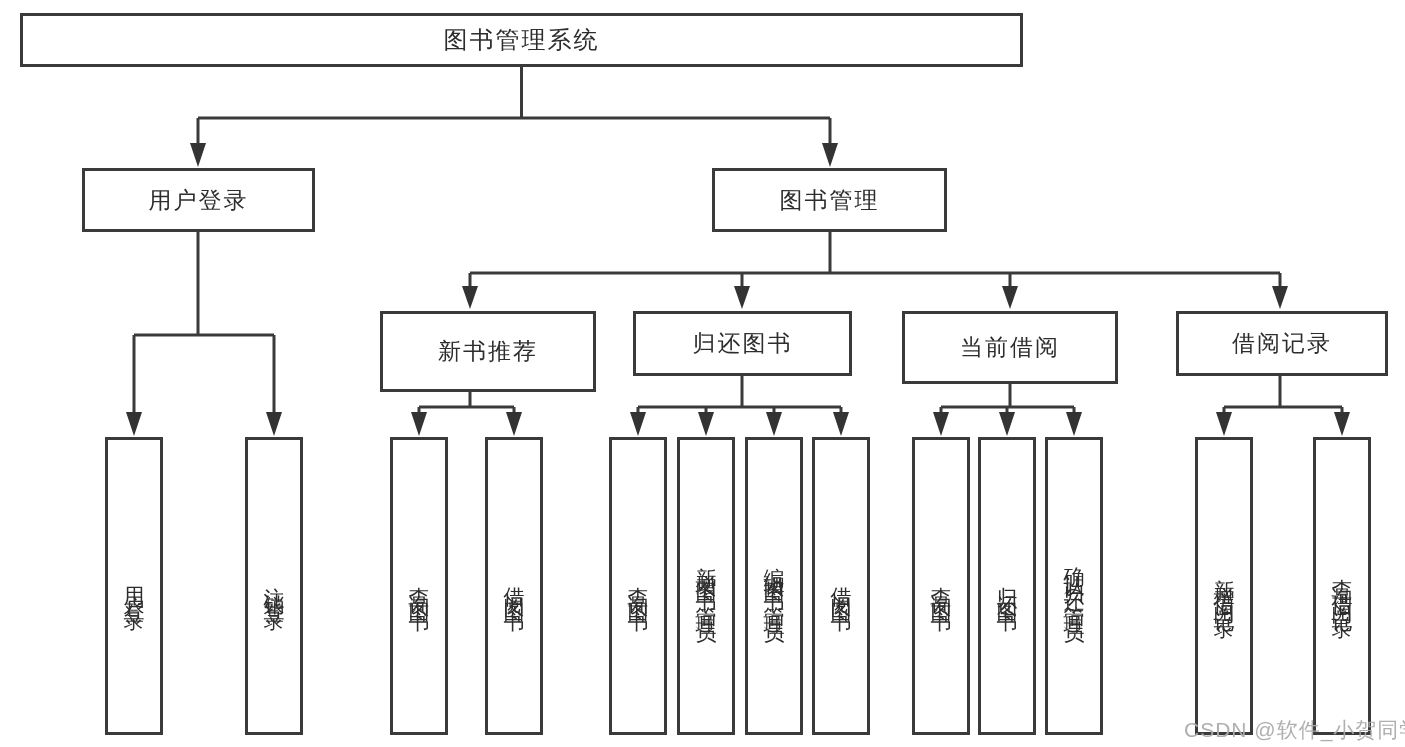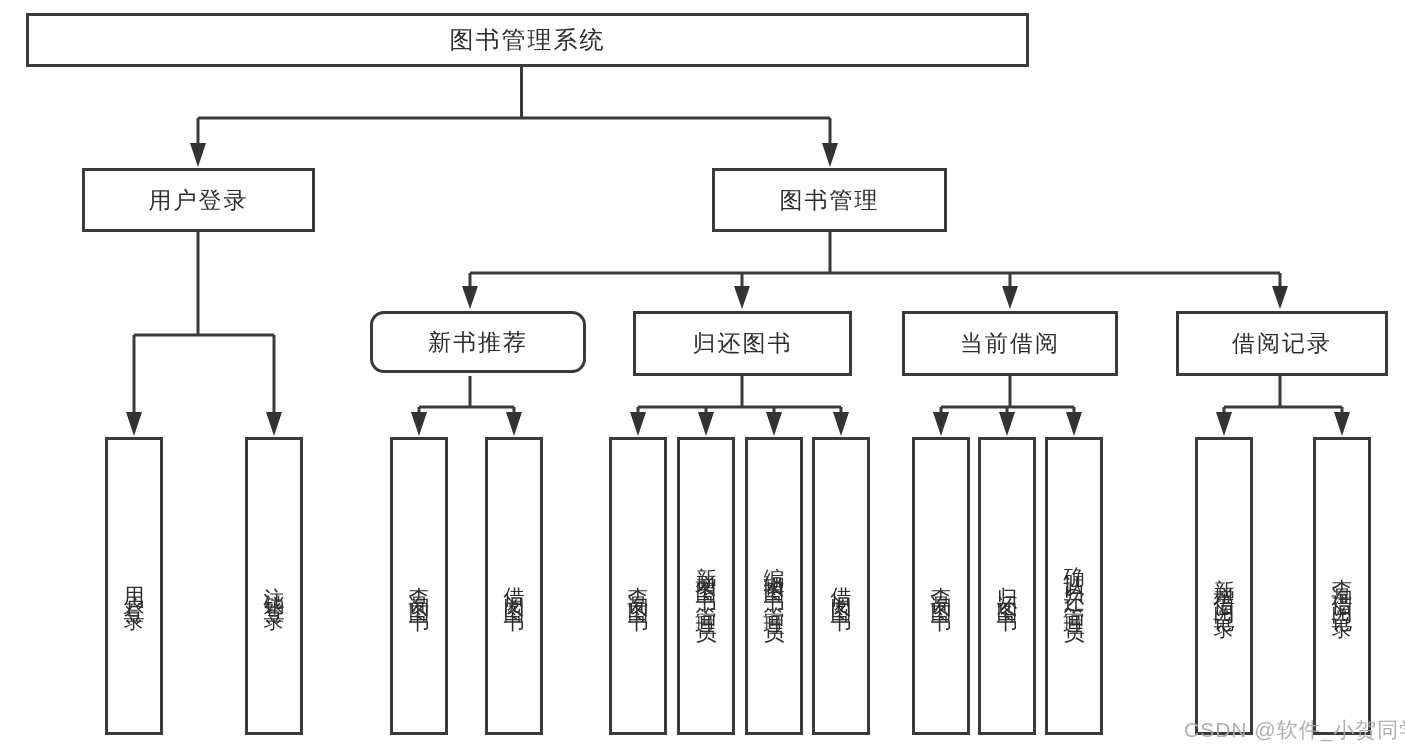--- a/index.html
+++ b/index.html
@@ -100,38 +100,38 @@
       <polygon points="1066,412 1082,412 1074,436"></polygon>
     </g>
 
     <g>
       <path d="M1280 376 V407 M1224 407 H1342 M1224 407 V414 M1342 407 V414"></path>
       <polygon points="1216,412 1232,412 1224,436"></polygon>
       <polygon points="1334,412 1350,412 1342,436"></polygon>
     </g>
   </svg>
 
-  <div class="node h-node root-node" style="left:26px; top:13px; width:1003px; height:54px;">
+  <div class="node h-node root-node" style="left:20px; top:13px; width:1003px; height:54px;">
     <span>图书管理系统</span>
   </div>
 
   <div class="node h-node" style="left:82px; top:168px; width:233px; height:64px;">
     <span>用户登录</span>
   </div>
   <div class="node h-node" style="left:712px; top:168px; width:235px; height:64px;text-align:center;">
     <span>图书管理</span>
   </div>
 
-  <div class="node h-node" style="left:370px; top:311px; width:216px; height:62px;border-radius:14px;">
+  <div class="node h-node" style="left:380px; top:311px; width:216px; height:81px;">
     <span>新书推荐</span>
   </div>
   <div class="node h-node" style="left:633px; top:311px; width:219px; height:65px;">
     <span>归还图书</span>
   </div>
-  <div class="node h-node" style="left:902px; top:311px; width:216px; height:65px;">
+  <div class="node h-node" style="left:902px; top:311px; width:216px; height:73px;">
     <span>当前借阅</span>
   </div>
   <div class="node h-node" style="left:1176px; top:311px; width:212px; height:65px;">
     <span>借阅记录</span>
   </div>
 
   <div class="node v-node" style="left:105px;">
     <span>用户登录</span>
   </div>
   <div class="node v-node" style="left:245px;">

